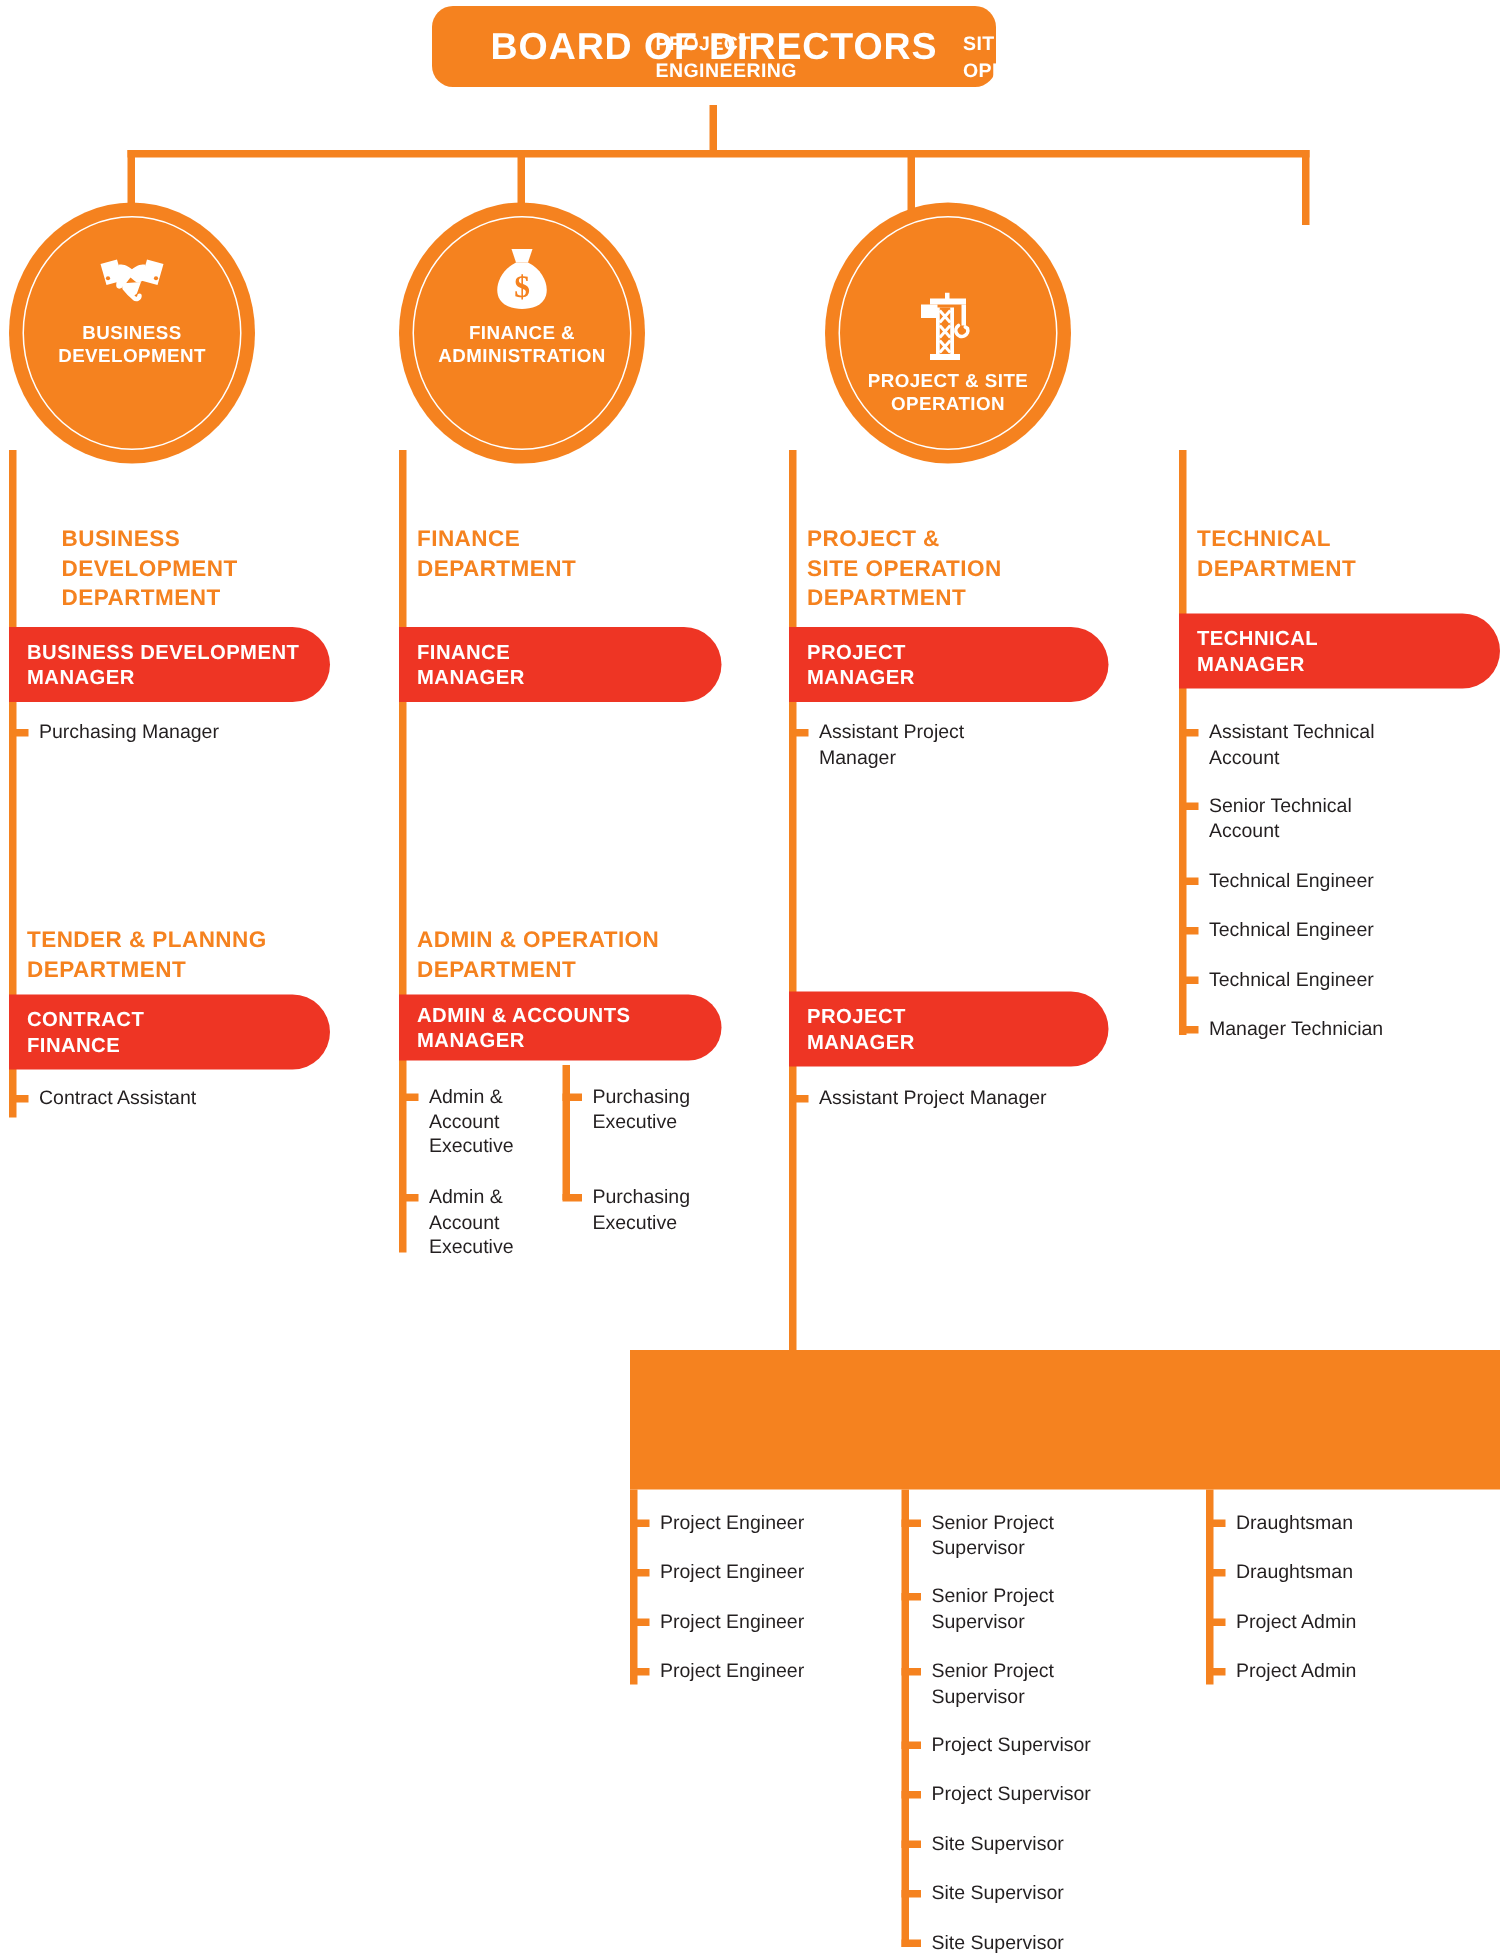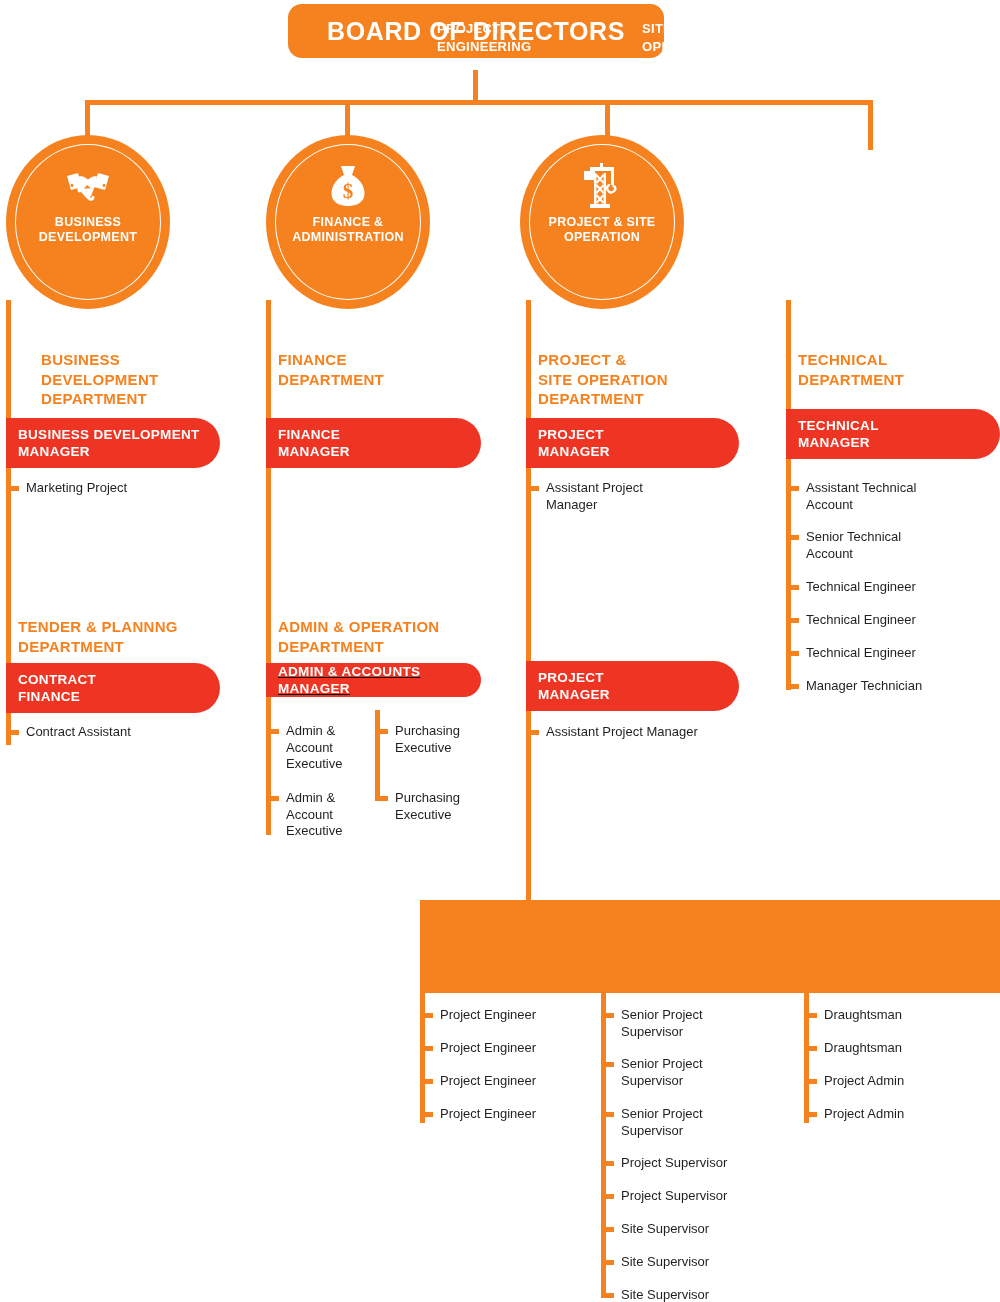--- a/index.html
+++ b/index.html
@@ -130,21 +130,21 @@
         <path d="M13 2 L27 2 L24 11 L16 11 Z" fill="#fff"></path>
         <path d="M16 11 C6 16, 2 26, 4 33 C6 40, 14 42, 20 42 C26 42, 34 40, 36 33
                  C38 26, 34 16, 24 11 Z" fill="#fff"></path>
         <text x="20" y="34" font-family="Liberation Serif, serif" font-size="21" font-weight="bold" fill="#F5821F" text-anchor="middle">$</text>
       </svg>
     </div>
     <div class="clab">FINANCE &amp;
 ADMINISTRATION</div>
   </div>
 
-  <div class="circle" style="left:520px; top:135px;">
+  <div class="circle" style="left:550px; top:135px;justify-content:center;">
     <div class="ring"></div>
     <div class="ico">
       <svg width="44" height="46" viewBox="0 0 44 46">
         <rect x="10" y="4" width="24" height="4" fill="#fff"></rect>
         <rect x="4" y="8" width="11" height="9" fill="#fff"></rect>
         <rect x="14" y="10" width="12" height="34" fill="#fff"></rect>
         <rect x="16.5" y="10" width="7" height="34" fill="#F5821F"></rect>
         <path d="M16.5 12 L23.5 20 M23.5 12 L16.5 20 M16.5 22 L23.5 30
                  M23.5 22 L16.5 30 M16.5 32 L23.5 40 M23.5 32 L16.5 40" stroke="#fff" stroke-width="2"></path>
         <rect x="10" y="41" width="20" height="4" fill="#fff"></rect>
@@ -162,21 +162,21 @@
 
   <div class="dept" style="left:18px; top:350px; width:200px; white-space:pre-line;margin-left:23px;">BUSINESS
 DEVELOPMENT
 DEPARTMENT</div>
   <div class="mgr" style="left:6px; top:418px; width:214px; height:50px;">
     <span style="white-space:pre-line;">BUSINESS DEVELOPMENT
 MANAGER</span>
   </div>
   <div class="leaf" style="left:6px; top:480px; width:200px;">
     <div class="stub"></div>
-    <div class="txt">Marketing Project</div>
+    <div class="txt">Purchasing Manager</div>
   </div>
 
   <div class="dept" style="left:18px; top:617px; width:210px; white-space:pre-line;">TENDER &amp; PLANNNG
 DEPARTMENT</div>
   <div class="mgr" style="left:6px; top:663px; width:214px; height:50px;">
     <span style="white-space:pre-line;">CONTRACT
 FINANCE</span>
   </div>
   <div class="leaf" style="left:6px; top:724px; width:200px;">
     <div class="stub"></div>
@@ -187,21 +187,21 @@
 
   <div class="dept" style="left:278px; top:350px; width:200px; white-space:pre-line;">FINANCE
 DEPARTMENT</div>
   <div class="mgr" style="left:266px; top:418px; width:215px; height:50px;">
     <span style="white-space:pre-line;">FINANCE
 MANAGER</span>
   </div>
 
   <div class="dept" style="left:278px; top:617px; width:220px; white-space:pre-line;">ADMIN &amp; OPERATION
 DEPARTMENT</div>
-  <div class="mgr" style="left:266px; top:663px; width:215px; height:34px;text-decoration:underline;">
+  <div class="mgr" style="left:266px; top:663px; width:215px; height:44px;">
     <span style="white-space:pre-line;">ADMIN &amp; ACCOUNTS
 MANAGER</span>
   </div>
 
   <div class="leaf" style="left:266px; top:723px; width:110px;">
     <div class="stub"></div>
     <div class="txt">Admin &amp;
 Account
 Executive</div>
   </div>

